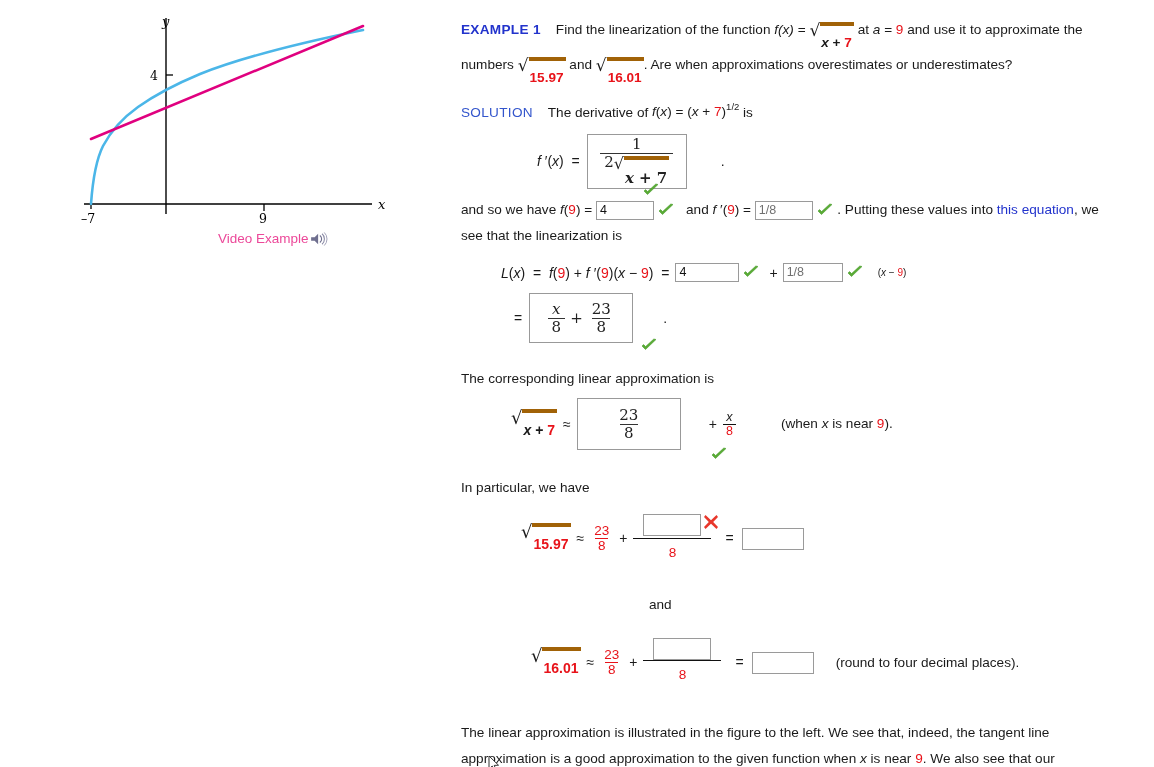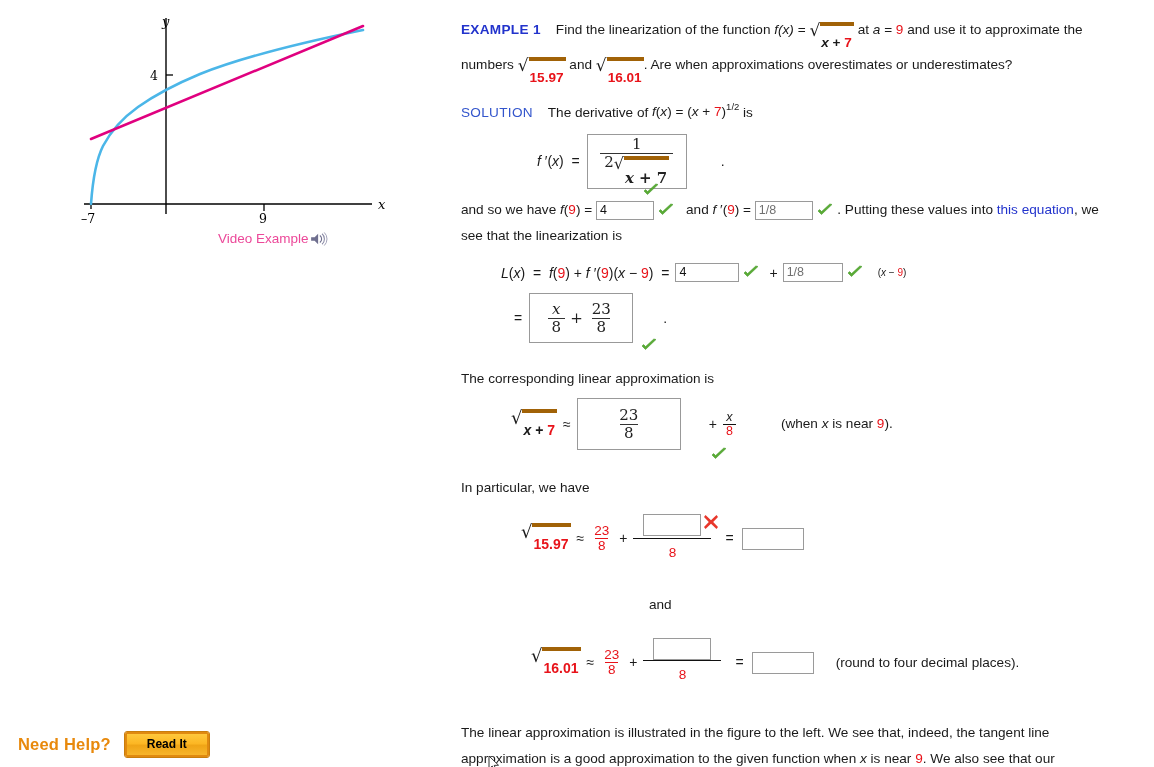--- a/index.html
+++ b/index.html
@@ -134,24 +134,20 @@
     <div id="video-example">
       <span class="vtext">Video Example</span>
       <svg id="speaker-icon" viewBox="0 0 20 16">
         <path d="M1,6 L5,6 L9,2 L9,14 L5,10 L1,10 Z" fill="#6f6f8f"></path>
         <path d="M11,4 A5,5 0 0 1 11,12" fill="none" stroke="#6f6f8f" stroke-width="1.3"></path>
         <path d="M13.5,2 A8,8 0 0 1 13.5,14" fill="none" stroke="#8a8aa5" stroke-width="1.2"></path>
         <path d="M16,0.5 A10.5,10.5 0 0 1 16,15.5" fill="none" stroke="#a0a0b8" stroke-width="1.1"></path>
       </svg>
     </div>
 
-    <div id="need-help-row">
-      <span id="need-help-label">Need Help?</span>
-      <span id="read-it-button">Read It</span>
-    </div>
   </div>
 
   <div id="right-panel">
 
     <div class="para">
       <span class="lbl-example">EXAMPLE 1</span>
       &nbsp;&nbsp;
       <span>Find the linearization of the function</span>
       <span class="it nb">f(x)</span>
       <span>=</span>

